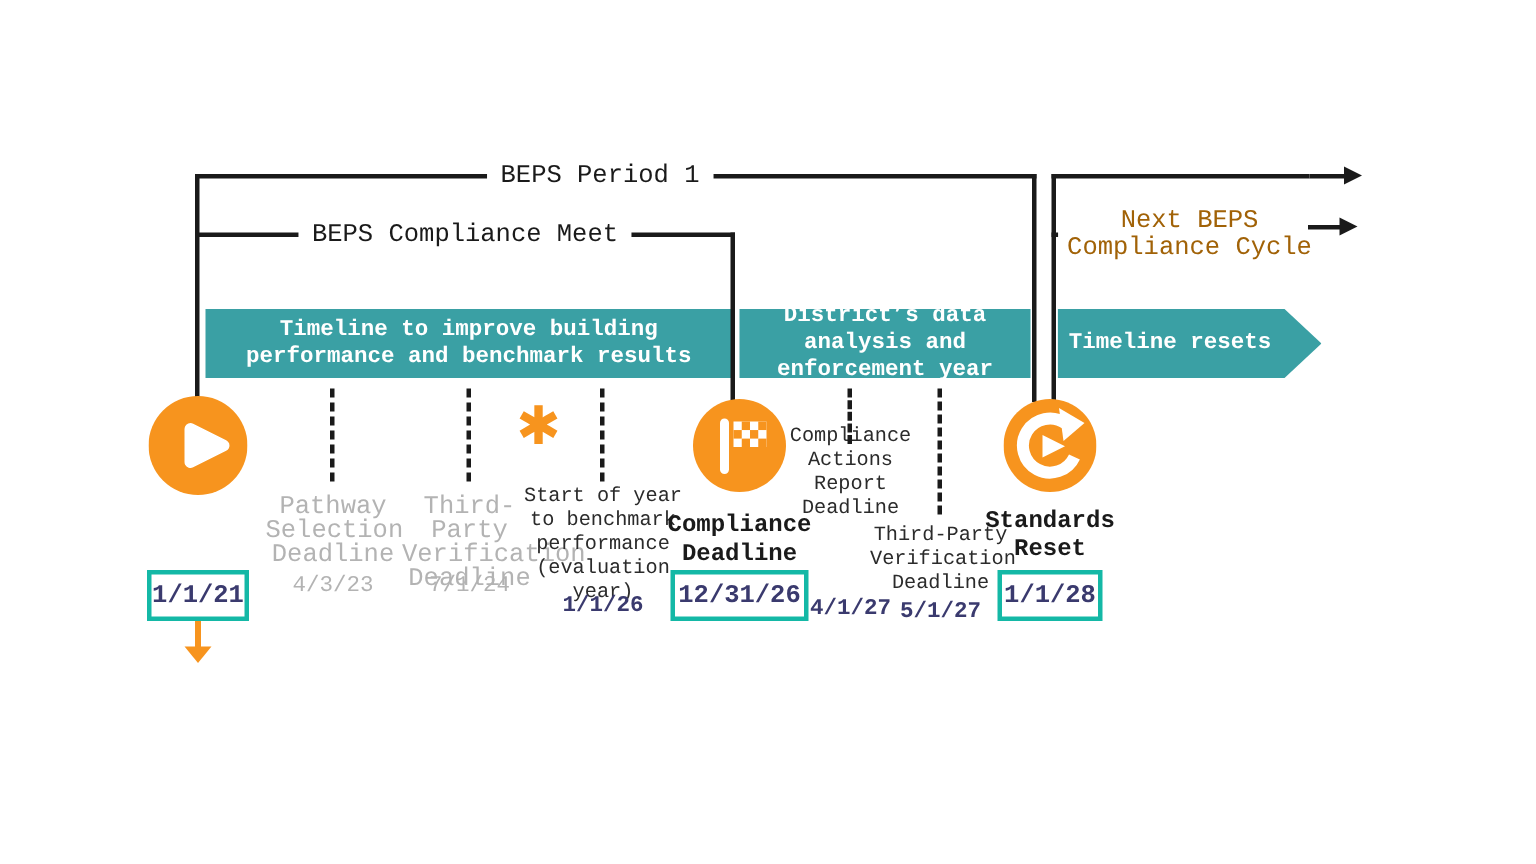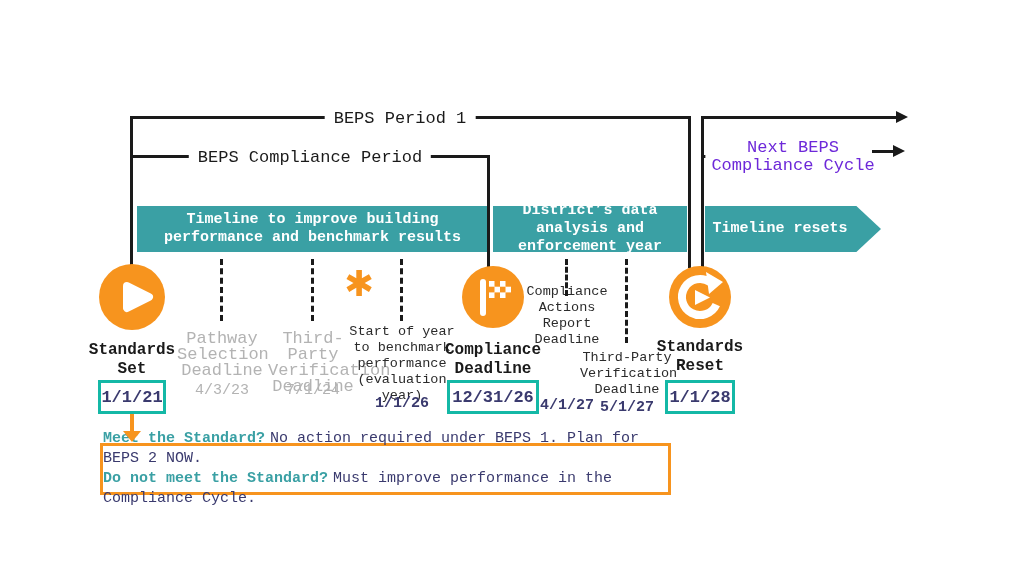--- a/index.html
+++ b/index.html
@@ -3,21 +3,21 @@
 <meta charset="utf-8">
 <style>
   html,body{margin:0;padding:0;background:#fff;}
   .canvas{position:relative;width:1024px;height:576px;background:#ffffff;
           font-family:Liberation Mono, monospace;overflow:hidden;}
   
   .hline{position:absolute;height:3px;background:#1a1a1a;}
   .vline{position:absolute;width:3px;background:#1a1a1a;z-index:3;}
   .bracket-label{position:absolute;background:#fff;color:#1a1a1a;font-size:17px;
                  padding:0 9px;white-space:nowrap;transform:translate(-50%,-50%);z-index:4;}
-  .bracket-label-2l{position:absolute;background:#fff;color:#6d28d9;font-size:17px;
+  .bracket-label-2l{position:absolute;background:#fff;color:#a16207;font-size:17px;
                  padding:0 6px;text-align:center;line-height:18px;transform:translate(-50%,-50%);z-index:4;}
   .harrow{position:absolute;height:3px;background:#1a1a1a;z-index:4;}
   .harrow::after{content:"";position:absolute;right:-11px;top:-5px;width:0;height:0;
                  border-left:12px solid #1a1a1a;border-top:6px solid transparent;
                  border-bottom:6px solid transparent;}
   
   .banner-seg{position:absolute;top:206px;height:46px;background:#3AA0A4;color:#fff;
               font-weight:bold;font-size:15px;line-height:18px;display:flex;
               align-items:center;justify-content:center;text-align:center;z-index:1;}
   
@@ -49,21 +49,21 @@
 </style>
 </head>
 <body>
 
 <div class="canvas">
 
   <div class="hline" style="left:130px;top:116px;width:561px;"></div>
   <div class="bracket-label" style="left:400px;top:118px;">BEPS Period 1</div>
 
   <div class="hline" style="left:130px;top:155px;width:360px;"></div>
-  <div class="bracket-label" style="left:310px;top:157px;">BEPS Compliance Period</div>
+  <div class="bracket-label" style="left:310px;top:157px;">BEPS Compliance Meet</div>
 
   <div class="vline" style="left:130px;top:116px;height:152px;"></div>
   <div class="vline" style="left:688px;top:116px;height:152px;"></div>
   <div class="vline" style="left:487px;top:155px;height:113px;"></div>
   <div class="vline" style="left:701px;top:116px;height:152px;"></div>
 
   <div class="hline" style="left:701px;top:116px;width:172px;"></div>
   <div class="harrow" style="left:873px;top:116px;width:24px;"></div>
 
   <div class="hline" style="left:701px;top:155px;width:168px;"></div>
@@ -109,21 +109,20 @@
 
   <div class="icon-circle" style="left:669px;top:266px;">
     <svg width="62" height="62" viewBox="0 0 62 62">
       <circle cx="31" cy="31" r="31" fill="#F7941E"></circle>
       <path d="M 41.3 16.3 A 18 18 0 1 0 47.3 38.6" fill="none" stroke="#fff" stroke-width="8"></path>
       <polygon points="37,6 54,16 40,28" fill="#fff"></polygon>
       <polygon points="26,24 41,31.5 26,39" fill="#fff"></polygon>
     </svg>
   </div>
 
-  <div class="ms bold-label" style="left:132px;top:341px;width:94px;">Standards Set</div>
   <div class="date-box" style="left:132px;top:380px;width:62px;height:28px;">1/1/21</div>
 
   <div class="ms gray-label" style="left:222px;top:331px;width:90px;">Pathway Selection Deadline</div>
   <div class="ms gray-date" style="left:222px;top:382px;width:90px;">4/3/23</div>
 
   <div class="ms gray-label" style="left:313px;top:331px;width:90px;">Third-Party Verification Deadline</div>
   <div class="ms gray-date" style="left:313px;top:382px;width:90px;">7/1/24</div>
 
   <div class="ms dark-label" style="left:402px;top:324px;width:124px;">Start of year to benchmark performance (evaluation year)</div>
   <div class="ms navy-date" style="left:402px;top:395px;width:90px;">1/1/26</div>
@@ -136,22 +135,14 @@
 
   <div class="ms dark-label" style="left:627px;top:350px;width:94px;">Third-Party Verification Deadline</div>
   <div class="ms navy-date" style="left:627px;top:399px;width:90px;">5/1/27</div>
 
   <div class="ms bold-label" style="left:700px;top:338px;width:94px;">Standards Reset</div>
   <div class="date-box" style="left:700px;top:380px;width:64px;height:28px;">1/1/28</div>
 
   <div class="oline" style="left:130px;top:411px;width:4px;height:21px;"></div>
   <div class="oarrow-head" style="left:123px;top:431px;"></div>
 
-  <div class="callout">
-    <div>
-      <span class="q">Meet the Standard?</span><span class="a">No action required under BEPS 1. Plan for BEPS 2 NOW.</span>
-    </div>
-    <div>
-      <span class="q">Do not meet the Standard?</span><span class="a">Must improve performance in the Compliance Cycle.</span>
-    </div>
-  </div>
 
 </div>
 
 </body></html>

